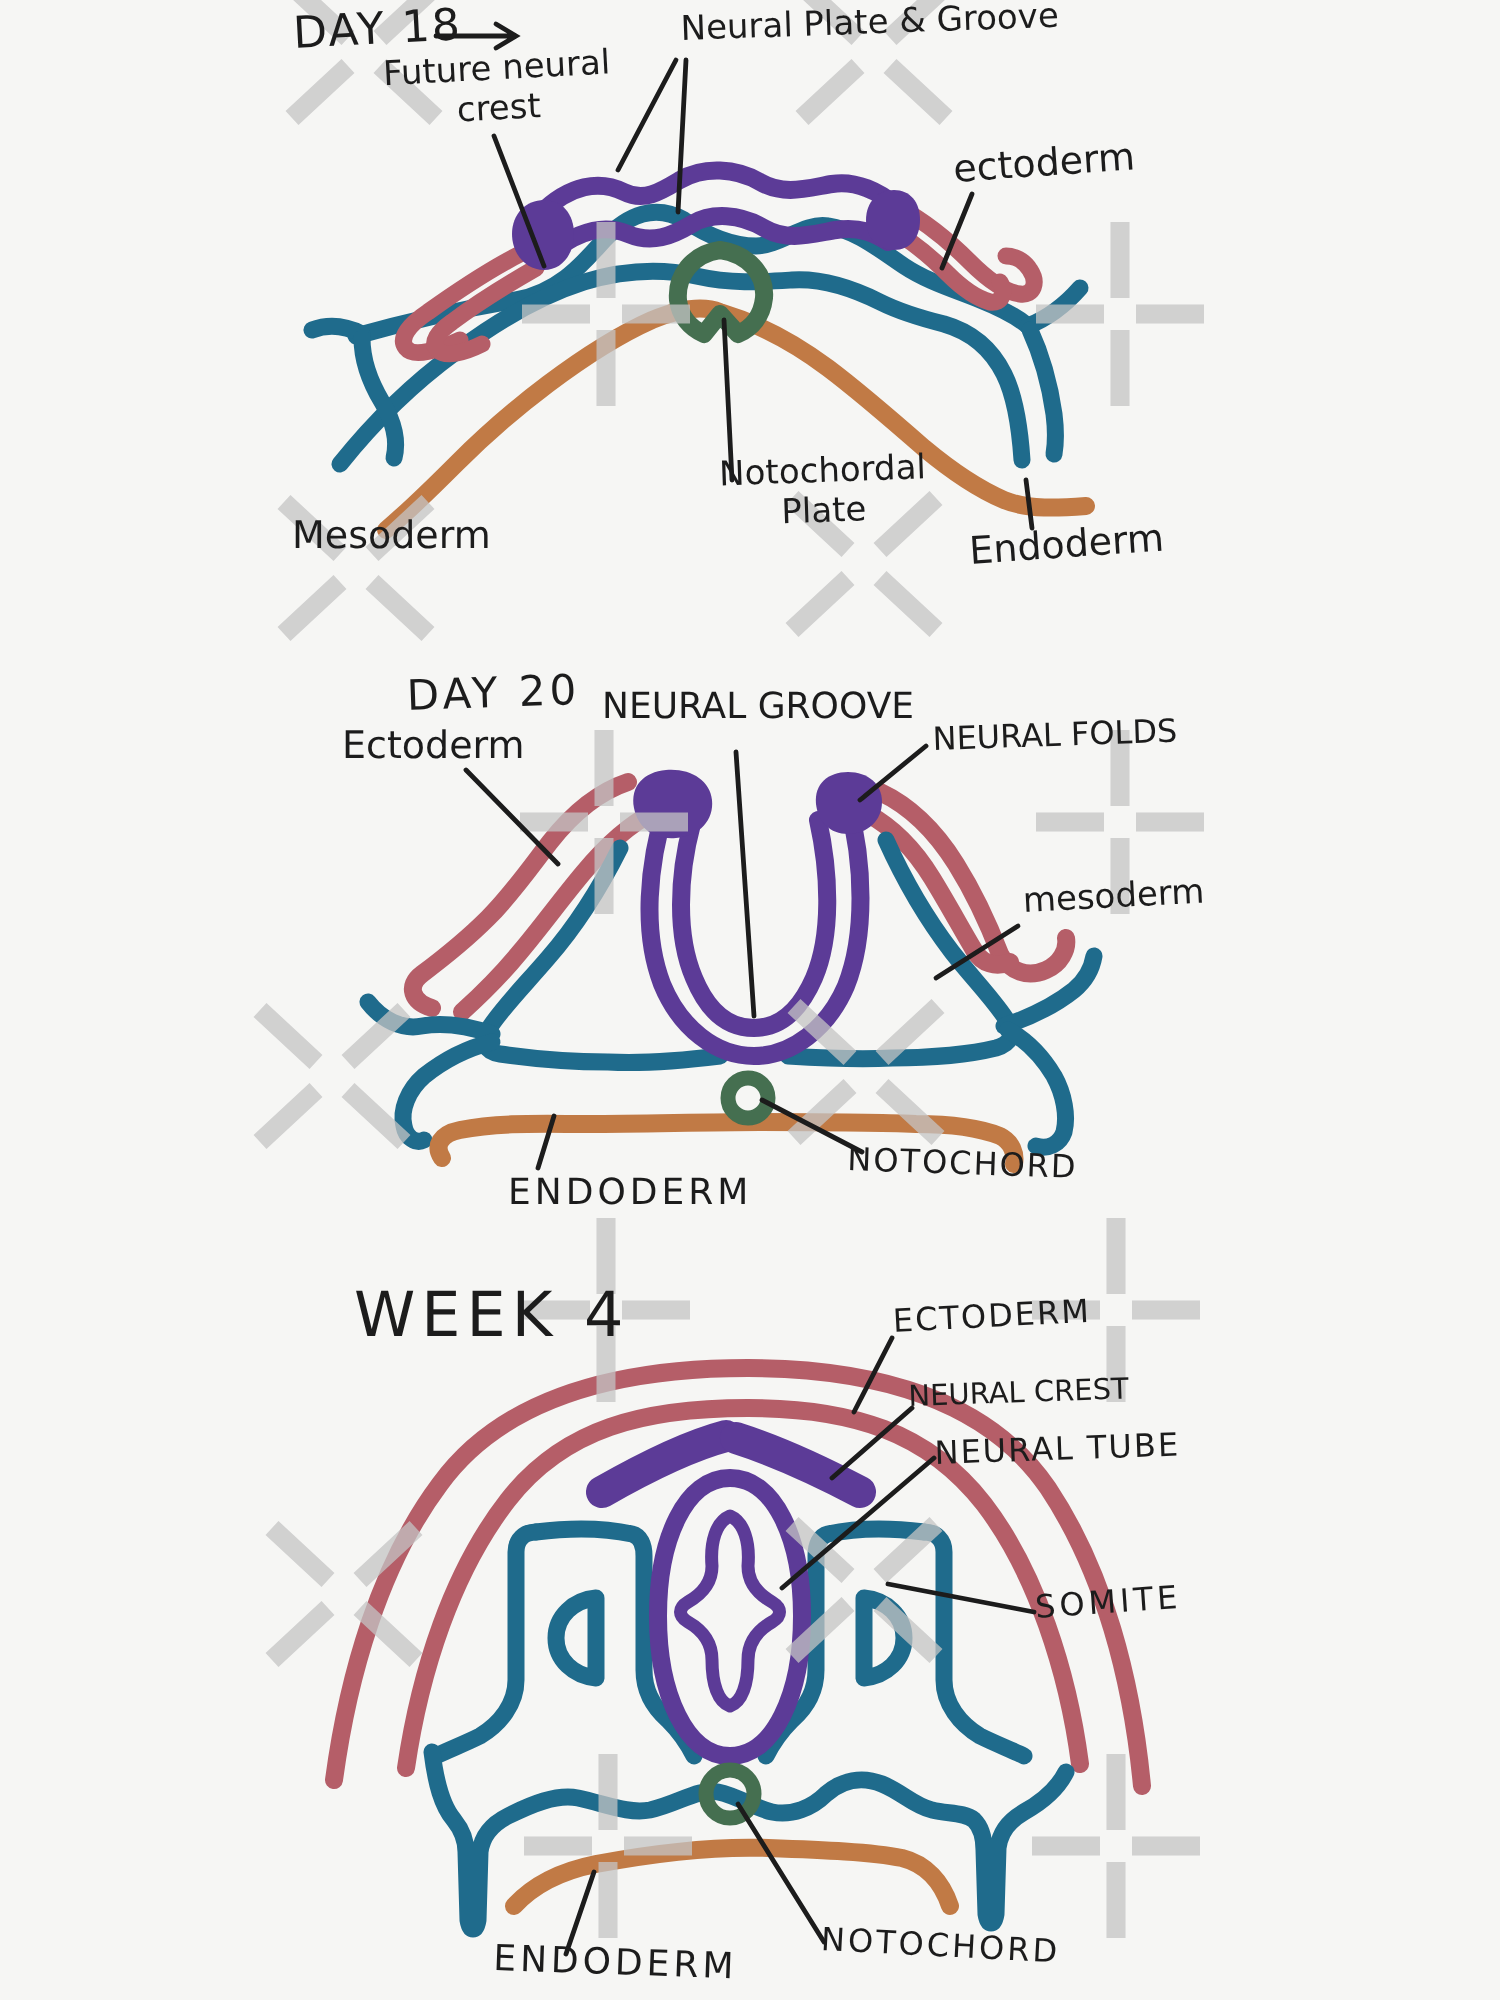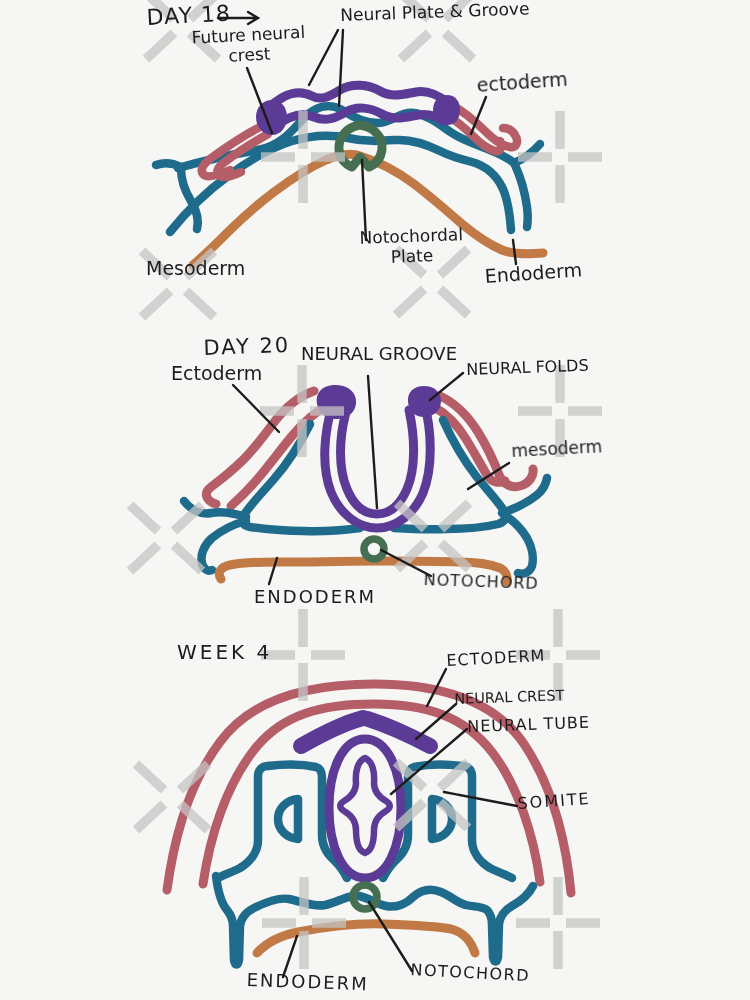--- a/index.html
+++ b/index.html
@@ -166,21 +166,21 @@
   <div class="label" style="left:484px;top:266px;font-size:19px;transform:rotate(-4deg);"><span>Endoderm</span></div>
 
   <div class="label" style="left:203px;top:336px;font-size:21px;letter-spacing:2px;transform:rotate(-2deg);"><span>DAY 20</span></div>
   <div class="label" style="left:171px;top:363px;font-size:19px;"><span>Ectoderm</span></div>
   <div class="label" style="left:301px;top:344px;font-size:18px;"><span>NEURAL GROOVE</span></div>
   <div class="label" style="left:466px;top:361px;font-size:16px;transform:rotate(-2deg);"><span>NEURAL FOLDS</span></div>
   <div class="label" style="left:511px;top:442px;font-size:17px;transform:rotate(-3deg);"><span>mesoderm</span></div>
   <div class="label" style="left:254px;top:587px;font-size:18px;letter-spacing:2px;"><span>ENDODERM</span></div>
   <div class="label" style="left:424px;top:571px;font-size:16px;letter-spacing:1px;transform:rotate(2deg);"><span>NOTOCHORD</span></div>
 
-  <div class="label" style="left:177px;top:641px;font-size:20px;letter-spacing:3px;text-align:right;"><span>WEEK 4</span></div>
+  <div class="label" style="left:177px;top:641px;font-size:31px;letter-spacing:3px;text-align:right;"><span>WEEK 4</span></div>
   <div class="label" style="left:446px;top:652px;font-size:16px;letter-spacing:1px;transform:rotate(-3deg);"><span>ECTODERM</span></div>
   <div class="label" style="left:454px;top:691px;font-size:14.5px;transform:rotate(-2deg);"><span>NEURAL CREST</span></div>
   <div class="label" style="left:467px;top:718px;font-size:16px;letter-spacing:1px;transform:rotate(-2deg);"><span>NEURAL TUBE</span></div>
   <div class="label" style="left:517px;top:795px;font-size:16px;letter-spacing:2px;transform:rotate(-4deg);"><span>SOMITE</span></div>
   <div class="label" style="left:247px;top:970px;font-size:18px;letter-spacing:2px;transform:rotate(2deg);"><span>ENDODERM</span></div>
   <div class="label" style="left:411px;top:961px;font-size:16px;letter-spacing:1.5px;transform:rotate(3deg);"><span>NOTOCHORD</span></div>
 
 </div>
 
 </body></html>

